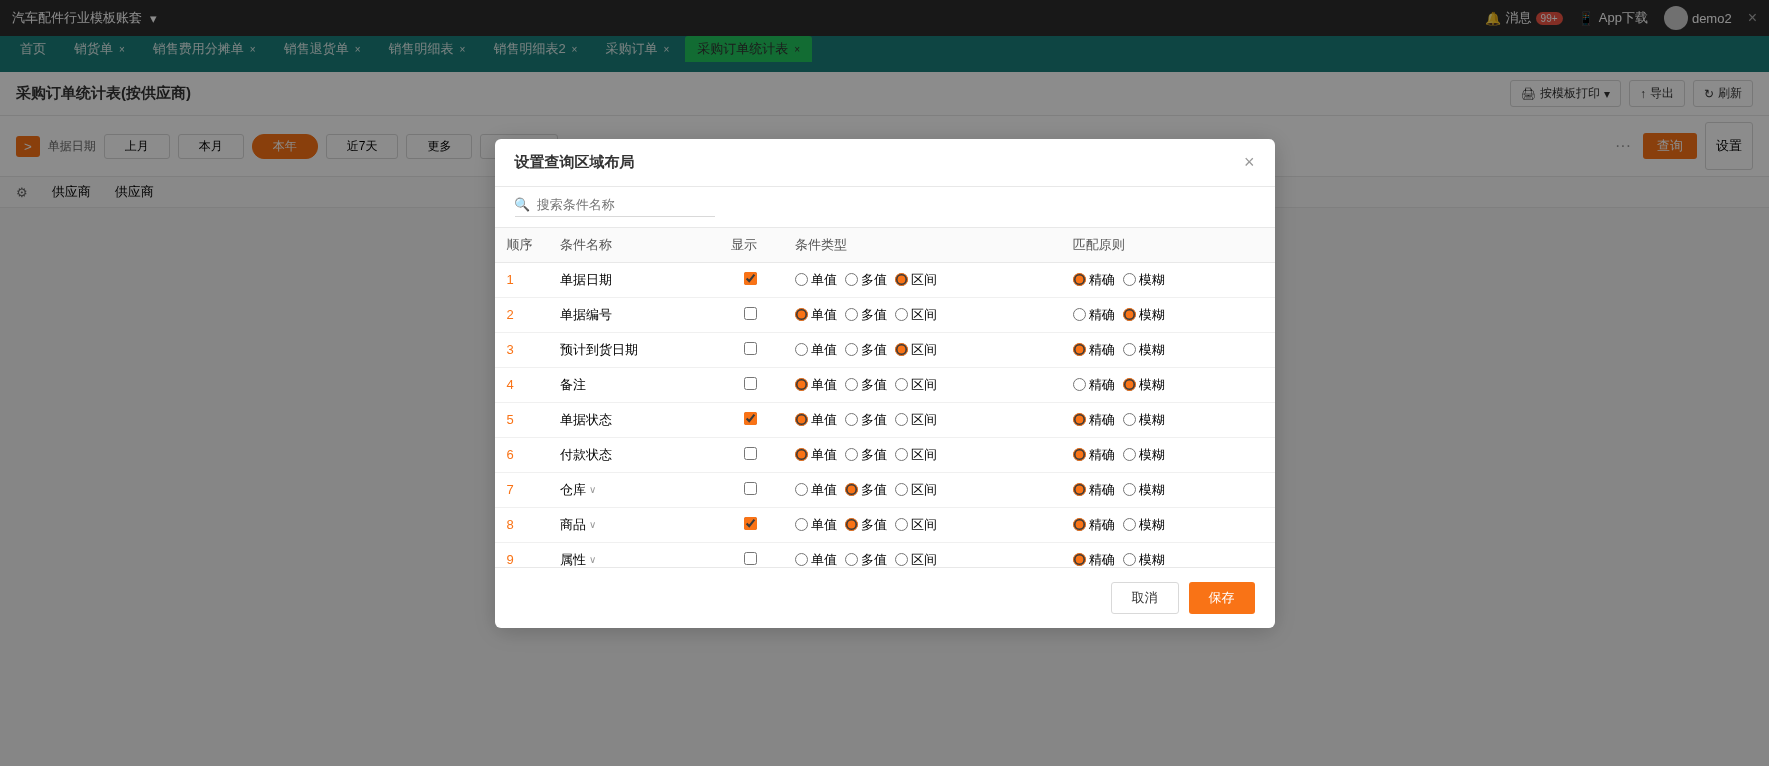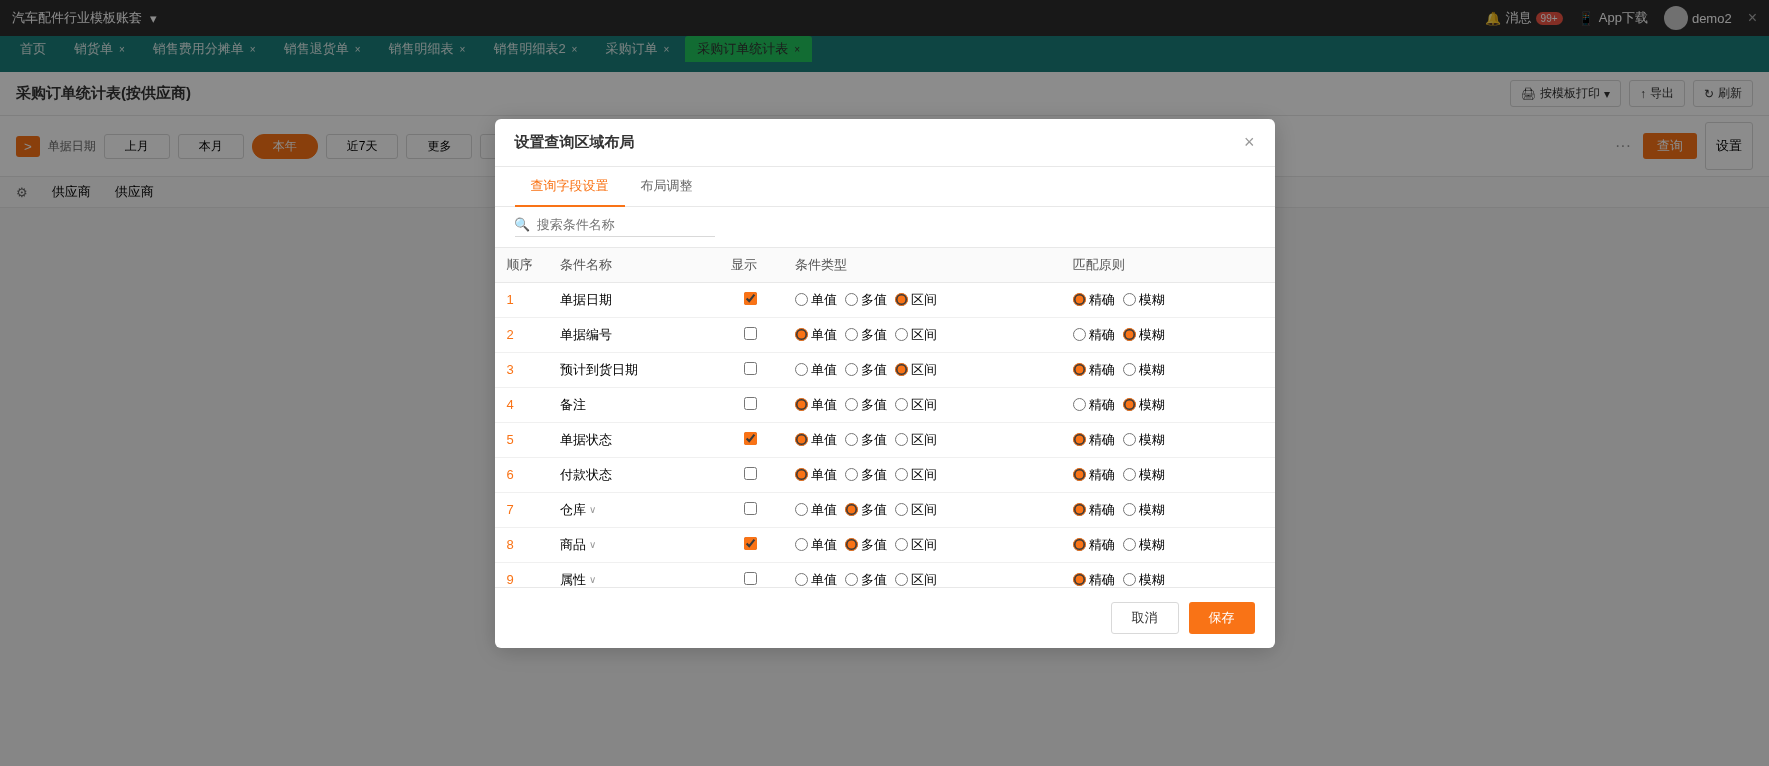--- a/index.html
+++ b/index.html
@@ -337,28 +337,20 @@
   </div>
 
   <div class="overlay">
     <div class="modal">
 
       <div class="modal-header">
         <span class="modal-title">设置查询区域布局</span>
         <span class="modal-close">×</span>
       </div>
 
-      <div class="modal-tabs">
-        <div class="modal-tab active">
-          <span>查询字段设置</span>
-        </div>
-        <div class="modal-tab">
-          <span>布局调整</span>
-        </div>
-      </div>
 
       <div class="modal-search">
         <div class="search-box">
           <span class="search-icon">🔍</span>
           <input type="text" style="border: none; outline: none; font-size: 13px; color: rgb(153, 153, 153); width: 160px;" placeholder="搜索条件名称">
         </div>
       </div>
 
       <div class="modal-table">
         <div class="table-wrap">

